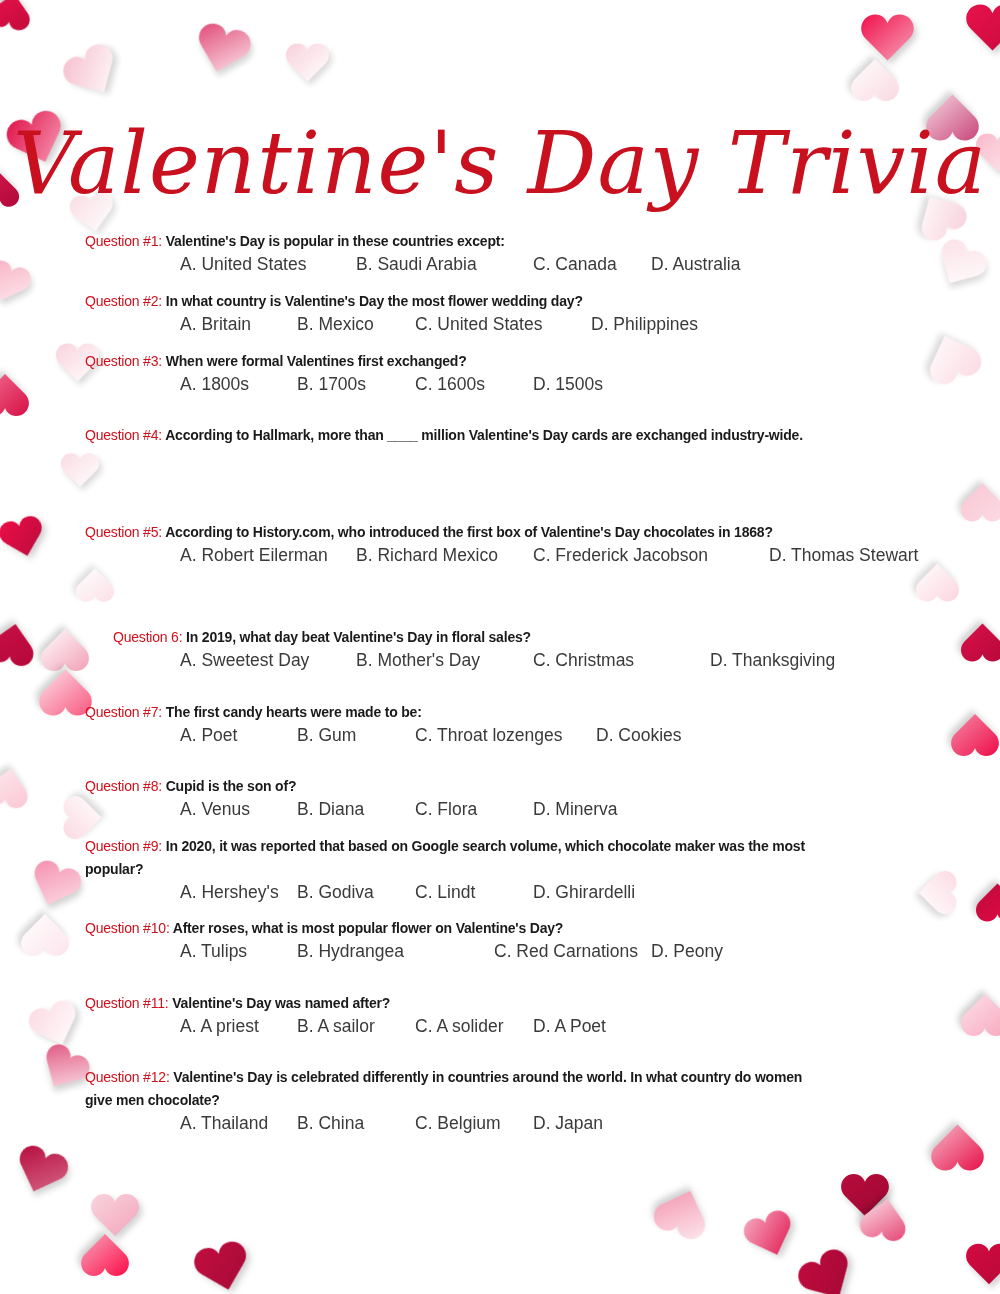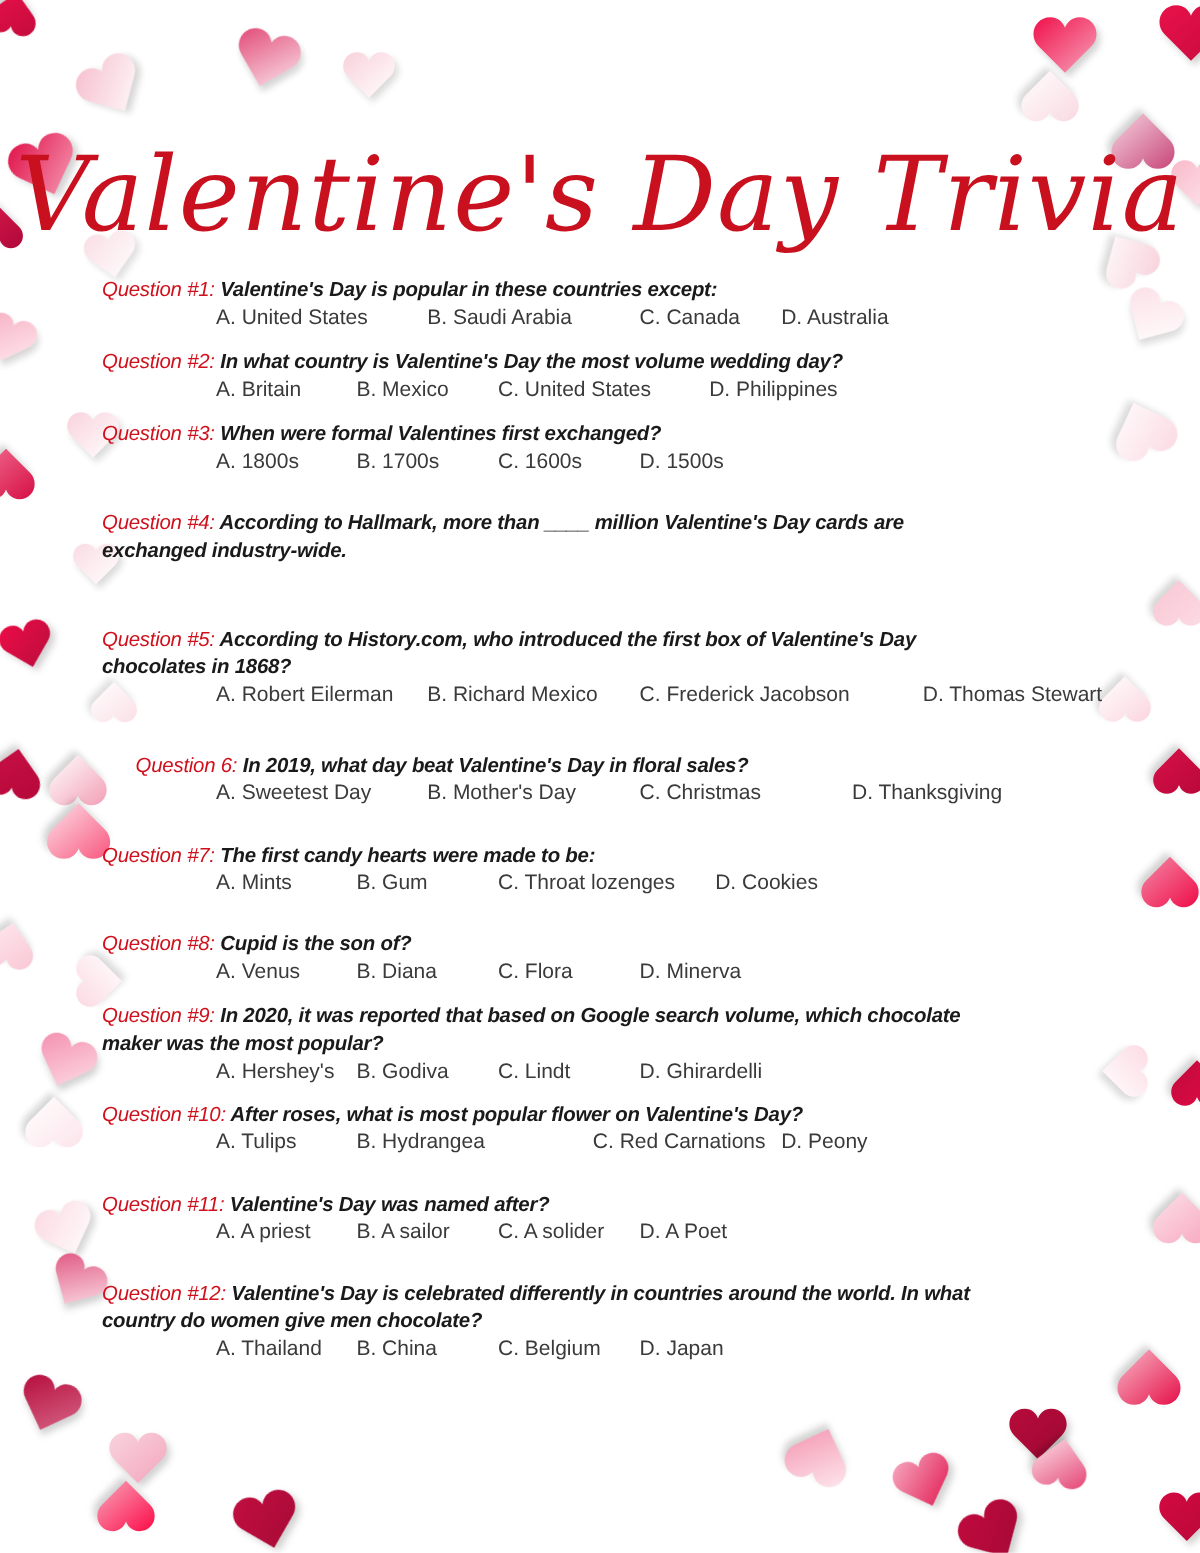--- a/index.html
+++ b/index.html
@@ -20,21 +20,21 @@
     font-family: "DejaVu Serif", serif;
     font-style: italic;
     font-size: 86px; line-height: 1;
     color: #c8101e;
     letter-spacing: 1px;
     font-weight: normal;
   }
   .content { position: absolute; left: 85px; top: 0; z-index: 2; width: 860px; }
   .q { position: absolute; left: 0; width: 860px; }
   .q-text {
-    font-size: 17px; line-height: 23px; font-style: italic; font-weight: bold;
+    font-size: 14px; line-height: 23px; font-weight: bold;
     color: #1a1a1a; letter-spacing: -0.2px;
   }
   .q-label { color: #d0101c; font-weight: normal; }
   .opts { position: relative; height: 23px; font-size: 17.5px; line-height: 23px; color: #3a3a3a; font-weight: normal; }
   .opt { position: absolute; top: 0; white-space: nowrap; margin-left: 36px; }
 </style>
 </head>
 <body>
 
 <div id="hearts">
@@ -574,21 +574,21 @@
     <div class="q" style="top: 230px;">
       <div class="q-text" style="width: 860px;"><span class="q-label">Question #1:</span> <span>Valentine's Day is popular in these countries except:</span></div>
       <div class="opts">
         <span class="opt" style="left: 59px;">A. United States</span>
         <span class="opt" style="left: 235px;">B. Saudi Arabia</span>
         <span class="opt" style="left: 412px;">C. Canada</span>
         <span class="opt" style="left: 530px;">D. Australia</span>
       </div>
     </div>
     <div class="q" style="top: 290px;">
-      <div class="q-text" style="width: 860px;"><span class="q-label">Question #2:</span> <span>In what country is Valentine's Day the most volume wedding day?</span></div>
+      <div class="q-text" style="width: 860px;"><span class="q-label">Question #2:</span> <span>In what country is Valentine's Day the most flower wedding day?</span></div>
       <div class="opts">
         <span class="opt" style="left: 59px;">A. Britain</span>
         <span class="opt" style="left: 176px;">B. Mexico</span>
         <span class="opt" style="left: 294px;">C. United States</span>
         <span class="opt" style="left: 470px;">D. Philippines</span>
       </div>
     </div>
     <div class="q" style="top: 350px;">
       <div class="q-text" style="width: 860px;"><span class="q-label">Question #3:</span> <span>When were formal Valentines first exchanged?</span></div>
       <div class="opts">
@@ -615,21 +615,21 @@
       <div class="opts">
         <span class="opt" style="left: 59px;">A. Sweetest Day</span>
         <span class="opt" style="left: 235px;">B. Mother's Day</span>
         <span class="opt" style="left: 412px;">C. Christmas</span>
         <span class="opt" style="left: 589px;">D. Thanksgiving</span>
       </div>
     </div>
     <div class="q" style="top: 701px;">
       <div class="q-text" style="width: 860px;"><span class="q-label">Question #7:</span> <span>The first candy hearts were made to be:</span></div>
       <div class="opts">
-        <span class="opt" style="left: 59px;">A. Mints</span>
+        <span class="opt" style="left: 59px;">A. Poet</span>
         <span class="opt" style="left: 176px;">B. Gum</span>
         <span class="opt" style="left: 294px;">C. Throat lozenges</span>
         <span class="opt" style="left: 475px;">D. Cookies</span>
       </div>
     </div>
     <div class="q" style="top: 775px;">
       <div class="q-text" style="width: 860px;"><span class="q-label">Question #8:</span> <span>Cupid is the son of?</span></div>
       <div class="opts">
         <span class="opt" style="left: 59px;">A. Venus</span>
         <span class="opt" style="left: 176px;">B. Diana</span>

